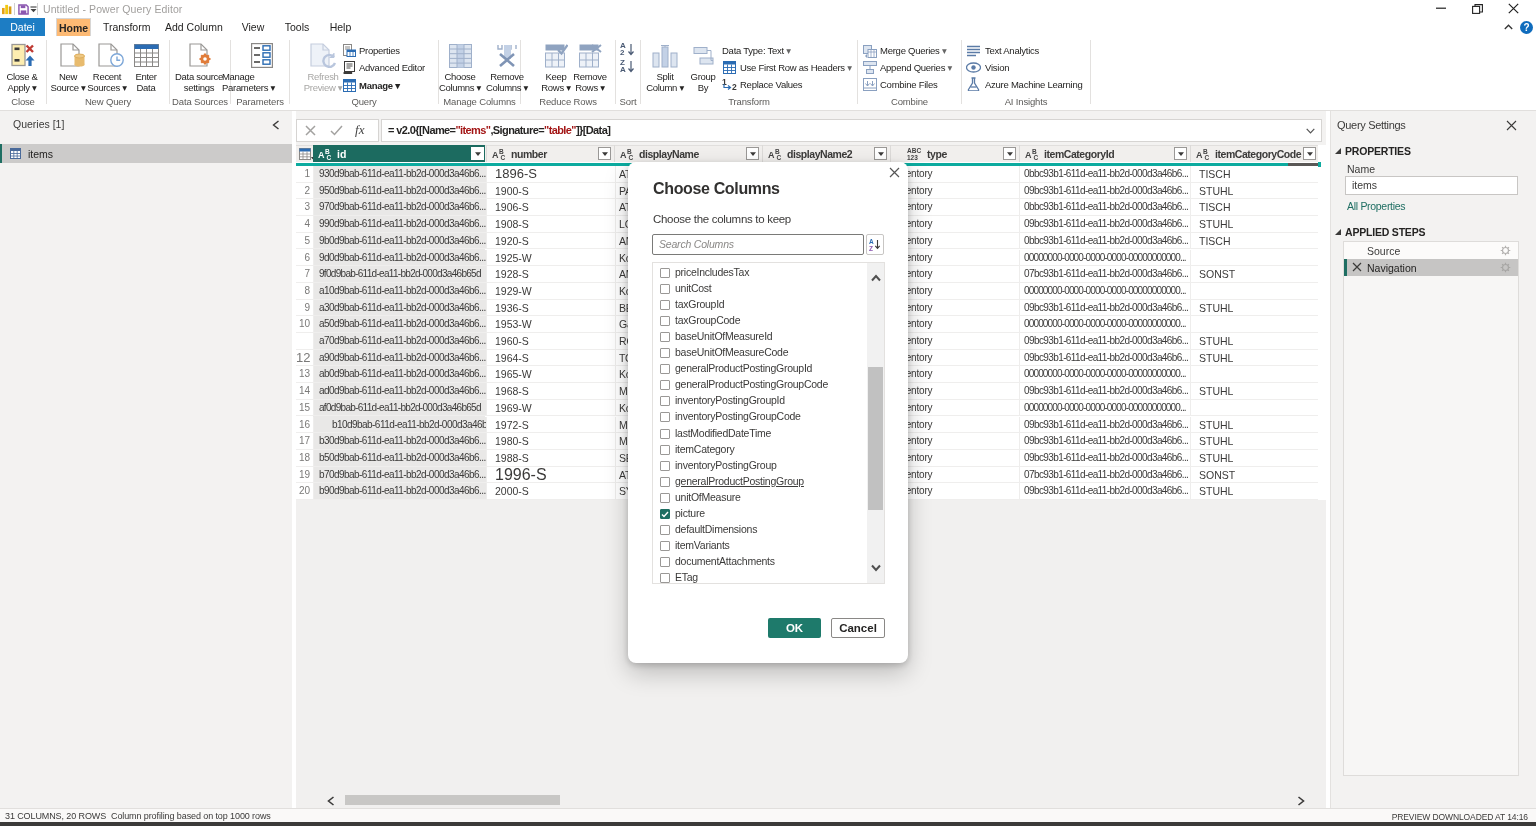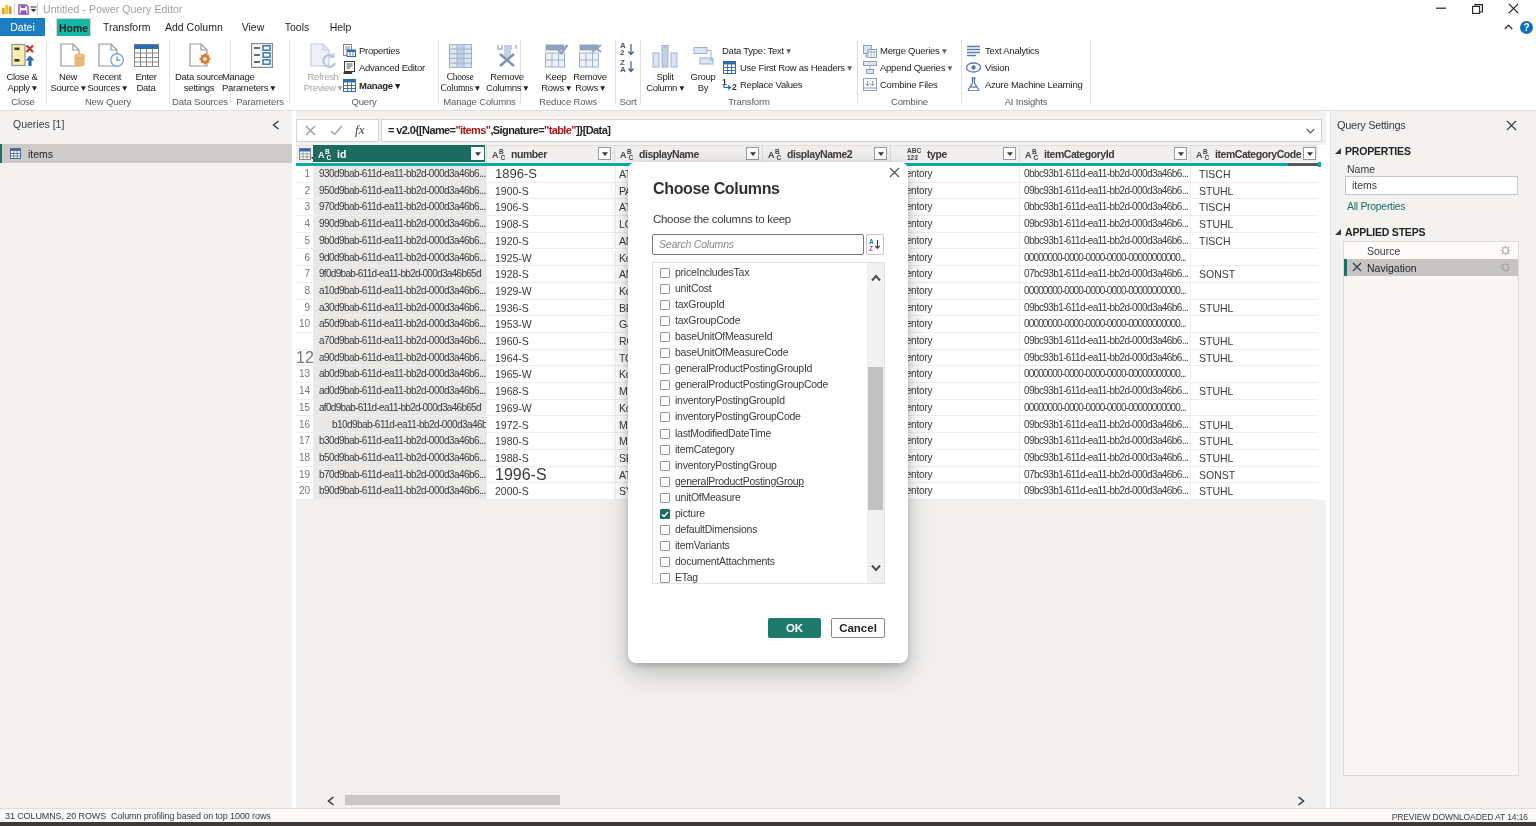--- a/index.html
+++ b/index.html
@@ -37,21 +37,21 @@
 <svg class="abs" style="left:1472px;top:4px" width="11" height="10" viewBox="0 0 11 10">
  <rect x="0.6" y="2.4" width="7" height="7" fill="none" stroke="#222" stroke-width="1.1"></rect>
  <path d="M3 2.4 V0.6 H10.4 V8 H8" fill="none" stroke="#222" stroke-width="1.1"></path>
 </svg>
 <svg class="abs" style="left:1508px;top:3px" width="11" height="11" viewBox="0 0 11 11">
  <path d="M0.8 0.8 L10.2 10.2 M10.2 0.8 L0.8 10.2" stroke="#222" stroke-width="1.2"></path>
 </svg>
 
 <div class="abs" style="left:0;top:18px;width:1536px;height:18px;background:#fff;"></div>
 <div class="abs" style="left:0;top:18px;width:45px;height:18px;background:#1d7dc4;color:#fff;font-size:10.5px;text-align:center;line-height:18px;">Datei</div>
-<div class="abs" style="left:56px;top:18px;width:35px;height:19px;background:#14b8a6;border:1px solid #d8d6d4;border-bottom:none;color:#252423;font-size:10.5px;font-weight:bold;text-align:center;line-height:18px;">Home</div>
+<div class="abs" style="left:56px;top:18px;width:35px;height:19px;background:#fdba74;border:1px solid #d8d6d4;border-bottom:none;color:#252423;font-size:10.5px;font-weight:bold;text-align:center;line-height:18px;">Home</div>
 <div class="abs" style="left:103px;top:18px;width:42px;height:18px;color:#252423;font-size:10.5px;white-space:nowrap;text-align:center;line-height:18px;">Transform</div>
 <div class="abs" style="left:165px;top:18px;width:56px;height:18px;color:#252423;font-size:10.5px;white-space:nowrap;text-align:center;line-height:18px;">Add Column</div>
 <div class="abs" style="left:240px;top:18px;width:26px;height:18px;color:#252423;font-size:10.5px;white-space:nowrap;text-align:center;line-height:18px;">View</div>
 <div class="abs" style="left:283px;top:18px;width:28px;height:18px;color:#252423;font-size:10.5px;white-space:nowrap;text-align:center;line-height:18px;">Tools</div>
 <div class="abs" style="left:327px;top:18px;width:27px;height:18px;color:#252423;font-size:10.5px;white-space:nowrap;text-align:center;line-height:18px;">Help</div>
 
 <svg class="abs" style="left:1504px;top:24px" width="9" height="6" viewBox="0 0 9 6">
     <path d="M0.8 5 L4.5 1.2 L8.2 5" fill="none" stroke="#333" stroke-width="1.3"></path>
   </svg>
 <div class="abs" style="left:1520px;top:21px;width:13px;height:13px;border-radius:50%;background:#0f6cbd;color:#fff;font-size:10px;font-weight:bold;text-align:center;line-height:13px;">?</div>
@@ -165,21 +165,21 @@
  <rect x="0.5" y="0.5" width="12" height="3" fill="#2b6cb3"></rect>
  <path d="M0.5 6.5 h12 M0.5 9.5 h12 M4.5 3.5 v9 M8.5 3.5 v9" stroke="#2b6cb3" stroke-width="0.9"></path>
 </svg>
 <div class="abs" style="left:359px;top:80px;font-size:9.5px;color:#252423;font-weight:bold;letter-spacing:-0.25px;">Manage ▾</div>
 
 <svg class="abs" style="left:449px;top:44px" width="23" height="24" viewBox="0 0 23 24">
  <rect x="0.5" y="0.5" width="22" height="23" fill="#dde5f0" stroke="#9fb0ca" stroke-width="1"></rect>
  <rect x="8" y="0.5" width="7" height="23" fill="#c3d1e6"></rect>
  <path d="M0.5 5 h22 M0.5 9.7 h22 M0.5 14.4 h22 M0.5 19.1 h22 M8 0.5 v23 M15 0.5 v23" stroke="#9fb0ca" stroke-width="1"></path>
 </svg>
-<div class="abs" style="left:420px;top:72px;width:80px;text-align:center;font-size:9.5px;color:#252423;line-height:10.5px;letter-spacing:-0.3px;white-space:nowrap;font-family:Liberation Serif, serif;">Choose<br>Columns ▾</div>
+<div class="abs" style="left:420px;top:72px;width:80px;text-align:center;font-size:9.5px;color:#252423;line-height:10.5px;letter-spacing:-0.3px;white-space:nowrap;">Choose<br>Columns ▾</div>
 
 <svg class="abs" style="left:497px;top:44px" width="21" height="24" viewBox="0 0 21 24">
  <path d="M1 1 v4 h4 v-4 m5 0 v4 h4 v-4 m5 0 v4" stroke="#9fb0ca" stroke-width="1.4" fill="none"></path>
  <rect x="7" y="1" width="7" height="14" fill="#c3d1e6"></rect>
  <path d="M3 10 l14 12 M17 10 L3 22" stroke="#7f94b5" stroke-width="2.6"></path>
 </svg>
 <div class="abs" style="left:467px;top:72px;width:80px;text-align:center;font-size:9.5px;color:#252423;line-height:10.5px;letter-spacing:-0.3px;white-space:nowrap;">Remove<br>Columns ▾</div>
 
 <svg class="abs" style="left:545px;top:44px" width="23" height="24" viewBox="0 0 23 24">
  <rect x="0.5" y="0.5" width="19" height="6" fill="#8fa3c0"></rect>
@@ -505,21 +505,21 @@
     <div style="position:absolute;left:0;top:1px;width:17px;height:100%;font-size:10px;color:#7a7978;text-align:right;line-height:16.7px;padding-right:3px;margin-left:48px;">11</div>
     <div style="position:absolute;left:17px;top:0;width:173px;height:100%;background:#e9e8e7;border-left:1px solid #eeedec;font-size:10px;color:#3b3a39;line-height:16.7px;padding-left:5px;white-space:nowrap;overflow:hidden;letter-spacing:-0.55px;">a70d9bab-611d-ea11-bb2d-000d3a46b6...</div>
     <div style="position:absolute;left:190px;top:0;width:128px;height:100%;border-left:1px solid #eeedec;font-size:10.5px;color:#3b3a39;line-height:16.7px;padding-left:8px;white-space:nowrap;overflow:hidden;letter-spacing:0px;">1960-S</div>
     <div style="position:absolute;left:319px;top:0;width:147px;height:100%;border-left:1px solid #eeedec;font-size:10.5px;color:#3b3a39;line-height:16.7px;padding-left:3px;white-space:nowrap;overflow:hidden;letter-spacing:-0.2px;">ROM Gästestuhl, grün</div>
     <div style="position:absolute;left:466px;top:0;width:128px;height:100%;border-left:1px solid #eeedec;font-size:10.5px;color:#3b3a39;line-height:16.7px;padding-left:8px;white-space:nowrap;overflow:hidden;letter-spacing:0px;"></div>
     <div style="position:absolute;left:594px;top:0;width:129px;height:100%;border-left:1px solid #eeedec;font-size:10px;color:#3b3a39;line-height:16.7px;padding-left:2px;white-space:nowrap;overflow:hidden;letter-spacing:-0.2px;">Inventory</div>
     <div style="position:absolute;left:723px;top:0;width:171px;height:100%;border-left:1px solid #eeedec;font-size:10px;color:#3b3a39;line-height:16.7px;padding-left:4px;white-space:nowrap;overflow:hidden;letter-spacing:-0.6px;">09bc93b1-611d-ea11-bb2d-000d3a46b6...</div>
     <div style="position:absolute;left:894px;top:0;width:128px;height:100%;border-left:1px solid #eeedec;font-size:10.5px;color:#3b3a39;line-height:16.7px;padding-left:8px;white-space:nowrap;overflow:hidden;letter-spacing:0px;">STUHL</div>
   </div>
 <div class="abs" style="left:296px;top:349.7px;width:1022px;height:16.7px;border-bottom:1px solid #efeeed;">
-    <div style="position:absolute;left:0;top:0;width:17px;height:100%;font-size:16px;color:#7a7978;text-align:right;line-height:16.7px;padding-right:3px;">12</div>
+    <div style="position:absolute;left:0;top:0;width:17px;height:100%;font-size:13px;color:#7a7978;text-align:right;line-height:16.7px;padding-right:3px;">12</div>
     <div style="position:absolute;left:17px;top:0;width:173px;height:100%;background:#e9e8e7;border-left:1px solid #eeedec;font-size:10px;color:#3b3a39;line-height:16.7px;padding-left:5px;white-space:nowrap;overflow:hidden;letter-spacing:-0.55px;">a90d9bab-611d-ea11-bb2d-000d3a46b6...</div>
     <div style="position:absolute;left:190px;top:0;width:128px;height:100%;border-left:1px solid #eeedec;font-size:10.5px;color:#3b3a39;line-height:16.7px;padding-left:8px;white-space:nowrap;overflow:hidden;letter-spacing:0px;">1964-S</div>
     <div style="position:absolute;left:319px;top:0;width:147px;height:100%;border-left:1px solid #eeedec;font-size:10.5px;color:#3b3a39;line-height:16.7px;padding-left:3px;white-space:nowrap;overflow:hidden;letter-spacing:-0.2px;">TOKIO Gästestuhl, blau</div>
     <div style="position:absolute;left:466px;top:0;width:128px;height:100%;border-left:1px solid #eeedec;font-size:10.5px;color:#3b3a39;line-height:16.7px;padding-left:8px;white-space:nowrap;overflow:hidden;letter-spacing:0px;"></div>
     <div style="position:absolute;left:594px;top:0;width:129px;height:100%;border-left:1px solid #eeedec;font-size:10px;color:#3b3a39;line-height:16.7px;padding-left:2px;white-space:nowrap;overflow:hidden;letter-spacing:-0.2px;">Inventory</div>
     <div style="position:absolute;left:723px;top:0;width:171px;height:100%;border-left:1px solid #eeedec;font-size:10px;color:#3b3a39;line-height:16.7px;padding-left:4px;white-space:nowrap;overflow:hidden;letter-spacing:-0.6px;">09bc93b1-611d-ea11-bb2d-000d3a46b6...</div>
     <div style="position:absolute;left:894px;top:0;width:128px;height:100%;border-left:1px solid #eeedec;font-size:10.5px;color:#3b3a39;line-height:16.7px;padding-left:8px;white-space:nowrap;overflow:hidden;letter-spacing:0px;">STUHL</div>
   </div>
 <div class="abs" style="left:296px;top:366.4px;width:1022px;height:16.7px;border-bottom:1px solid #efeeed;">
     <div style="position:absolute;left:0;top:0;width:17px;height:100%;font-size:10px;color:#7a7978;text-align:right;line-height:16.7px;padding-right:3px;">13</div>

